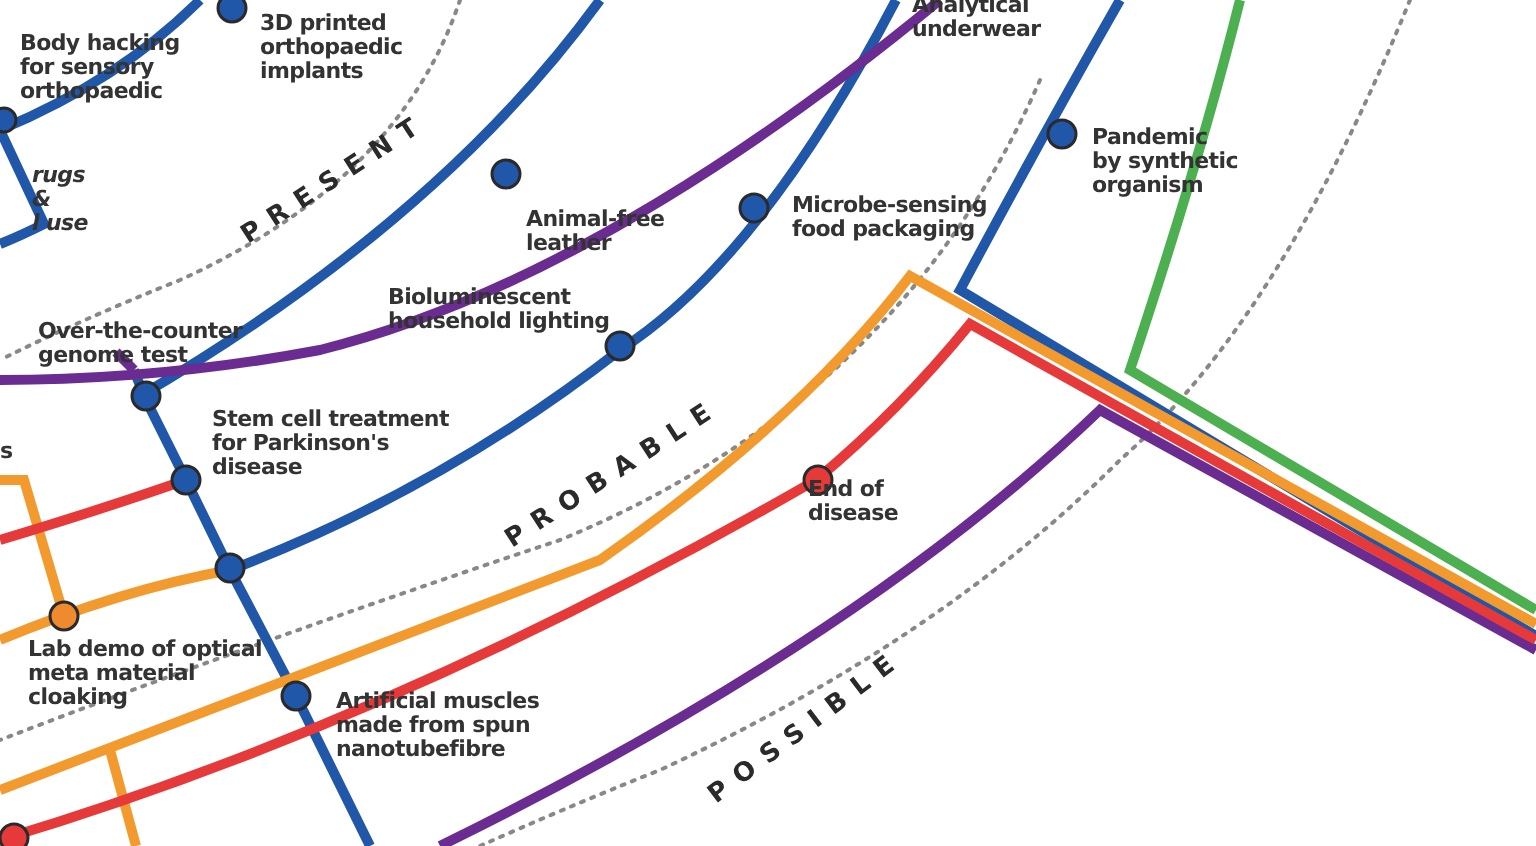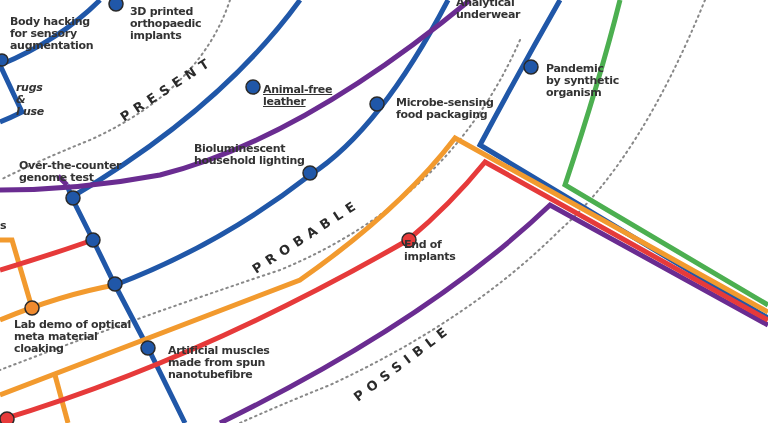--- a/index.html
+++ b/index.html
@@ -66,42 +66,45 @@
     </g>
 
     <text class="era" transform="translate(124,122) rotate(-33)" id="era-present">PRESENT</text>
     <text class="era" transform="translate(256,274) rotate(-33)" id="era-probable">PROBABLE</text>
     <text class="era" transform="translate(358,402) rotate(-37)" id="era-possible">POSSIBLE</text>
   </svg>
 
   
   <div class="lbl" style="left:10px;top:16px;">Body hacking
 for sensory
-augmentation</div>
+orthopaedic</div>
   <div class="lbl" style="left:130px;top:6px;">3D printed
 orthopaedic
 implants</div>
   <div class="lbl" style="left:16px;top:82px;font-style:italic;">rugs
 &amp;
 l use</div>
-  <div class="lbl" style="left:263px;top:84px;text-decoration:underline;">Animal-free
+  <div class="lbl" style="left:263px;top:104px;">Animal-free
 leather</div>
   <div class="lbl" style="left:396px;top:97px;">Microbe-sensing
 food packaging</div>
   <div class="lbl" style="left:456px;top:-3px;">Analytical
 underwear</div>
   <div class="lbl" style="left:546px;top:63px;">Pandemic
 by synthetic
 organism</div>
   <div class="lbl" style="left:194px;top:143px;">Bioluminescent
 household lighting</div>
   <div class="lbl" style="left:19px;top:160px;">Over-the-counter
 genome test</div>
+  <div class="lbl" style="left:106px;top:204px;">Stem cell treatment
+for Parkinson's
+disease</div>
   <div class="lbl" style="left:0px;top:220px;">s</div>
   <div class="lbl" style="left:14px;top:319px;">Lab demo of optical
 meta material
 cloaking</div>
   <div class="lbl" style="left:168px;top:345px;">Artificial muscles
 made from spun
 nanotubefibre</div>
   <div class="lbl" style="left:404px;top:239px;">End of
-implants</div>
+disease</div>
 </div>
 
 </body></html>

